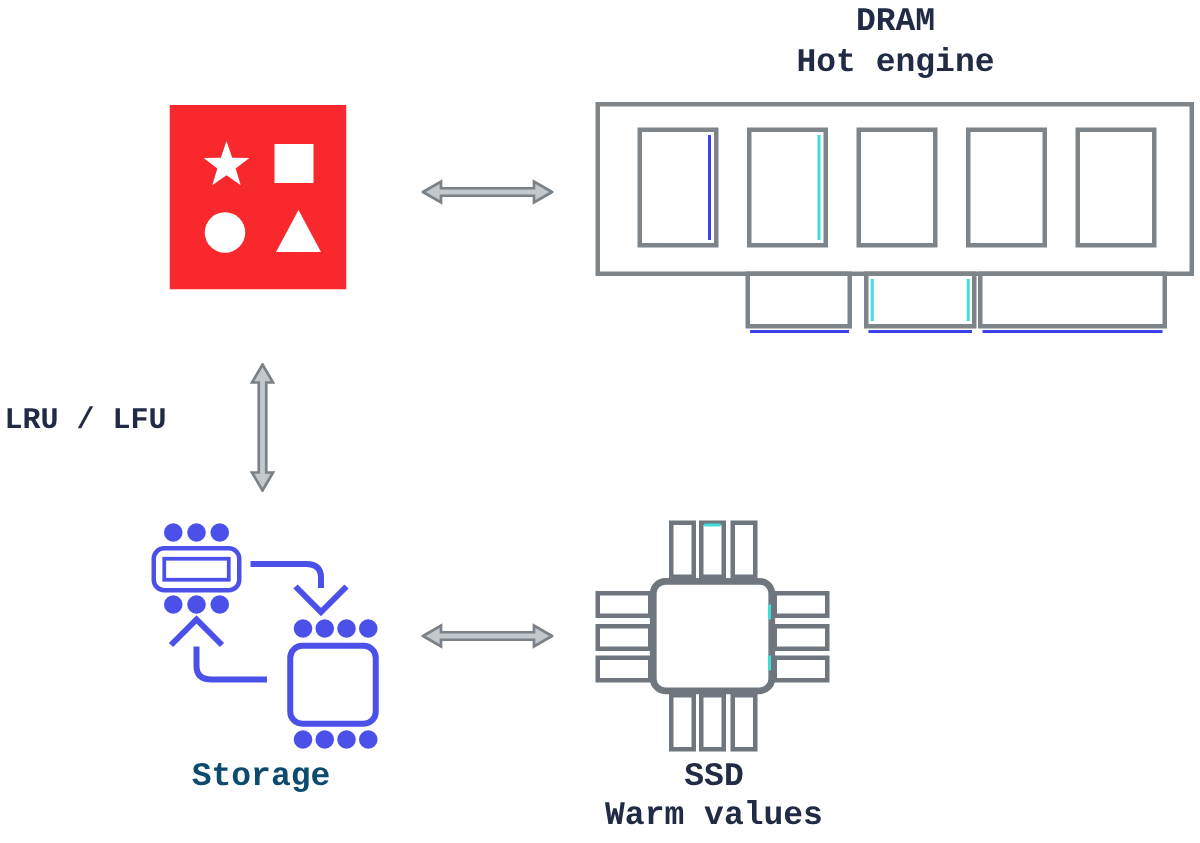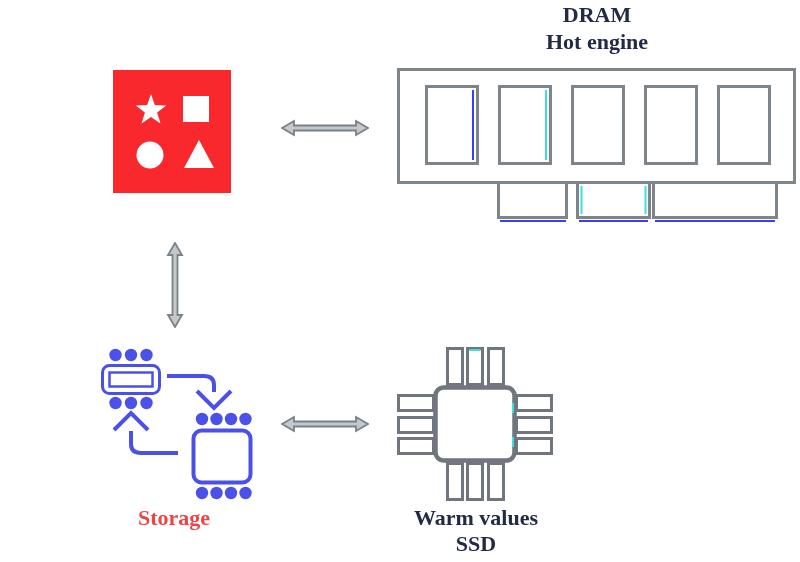--- a/index.html
+++ b/index.html
@@ -1,23 +1,23 @@
 <!DOCTYPE html>
 <html><head>
 <meta charset="utf-8">
 <style>
   html,body { margin:0; padding:0; background:#ffffff; }
   .canvas {
     position:relative; width:800px; height:562px; background:#ffffff;
-    font-family:Liberation Serif, serif; overflow:hidden;
+    font-family:Liberation Mono, monospace; overflow:hidden;
   }
   .abs { position:absolute; }
   .lbl { font-weight:bold; text-align:center; }
   .navy { color:#212b45; }
-  .blue { color:#ef4444; }
+  .blue { color:#0c4a6e; }
   .t22 { font-size:22px; line-height:27px; }
   .t22b { font-size:22px; line-height:26px; }
   .enterprise-label { font-size:18px; letter-spacing:0.3px; line-height:20px; }
   .lru-label { font-size:20px; font-weight:bold; color:#212b45; }
   svg { display:block; }
 </style>
 </head>
 <body>
 
 <div class="canvas">
@@ -58,20 +58,21 @@
     <polygon fill="#ffffff" points="86,70 101,98 71,98"></polygon>
   </svg>
 
   <svg class="abs" style="left:281px; top:118px;" width="88" height="20" viewBox="0 0 88 20">
     <polygon points="1,10 13,3 13,7.5 75,7.5 75,3 87,10 75,17 75,12.5 13,12.5 13,17" fill="#c3c8cc" stroke="#7a8187" stroke-width="1.8"></polygon>
   </svg>
 
   <svg class="abs" style="left:165px; top:242px;" width="20" height="86" viewBox="0 0 20 86">
     <polygon points="10,1 17,13 12.5,13 12.5,73 17,73 10,85 3,73 7.5,73 7.5,13 3,13" fill="#c3c8cc" stroke="#7a8187" stroke-width="1.8"></polygon>
   </svg>
+  <div class="abs lru-label" style="left:3px; top:269px;">LRU / LFU</div>
 
   <svg class="abs" style="left:95px; top:340px;" width="165" height="165" viewBox="0 0 165 165">
     <g fill="#4b51e8" stroke="none">
       <circle cx="20.5" cy="15" r="6.2"></circle>
         <circle cx="36" cy="15" r="6.2"></circle>
         <circle cx="51.5" cy="15" r="6.2"></circle>
       <circle cx="20.5" cy="63" r="6.2"></circle>
         <circle cx="36" cy="63" r="6.2"></circle>
         <circle cx="51.5" cy="63" r="6.2"></circle>
       <circle cx="107" cy="79" r="6.2"></circle>
@@ -117,17 +118,17 @@
       <rect x="121.5" y="93.5" width="35" height="15"></rect>
     </g>
     <rect x="40.5" y="42.5" width="79" height="73" rx="8" fill="none" stroke="#6f767d" stroke-width="4.5"></rect>
     <g stroke="#3ce0d8" stroke-width="2" fill="none">
       <line x1="74.5" y1="5" x2="85.5" y2="5"></line>
       <line x1="118" y1="58" x2="118" y2="68"></line>
       <line x1="118" y1="92" x2="118" y2="102"></line>
     </g>
   </svg>
   <div class="abs lbl navy t22b" style="left:376px; top:505px; width:200px;">
+    <div>SSD</div>
     <div>Warm values</div>
-    <div>SSD</div>
   </div>
 
 </div>
 
 </body></html>

